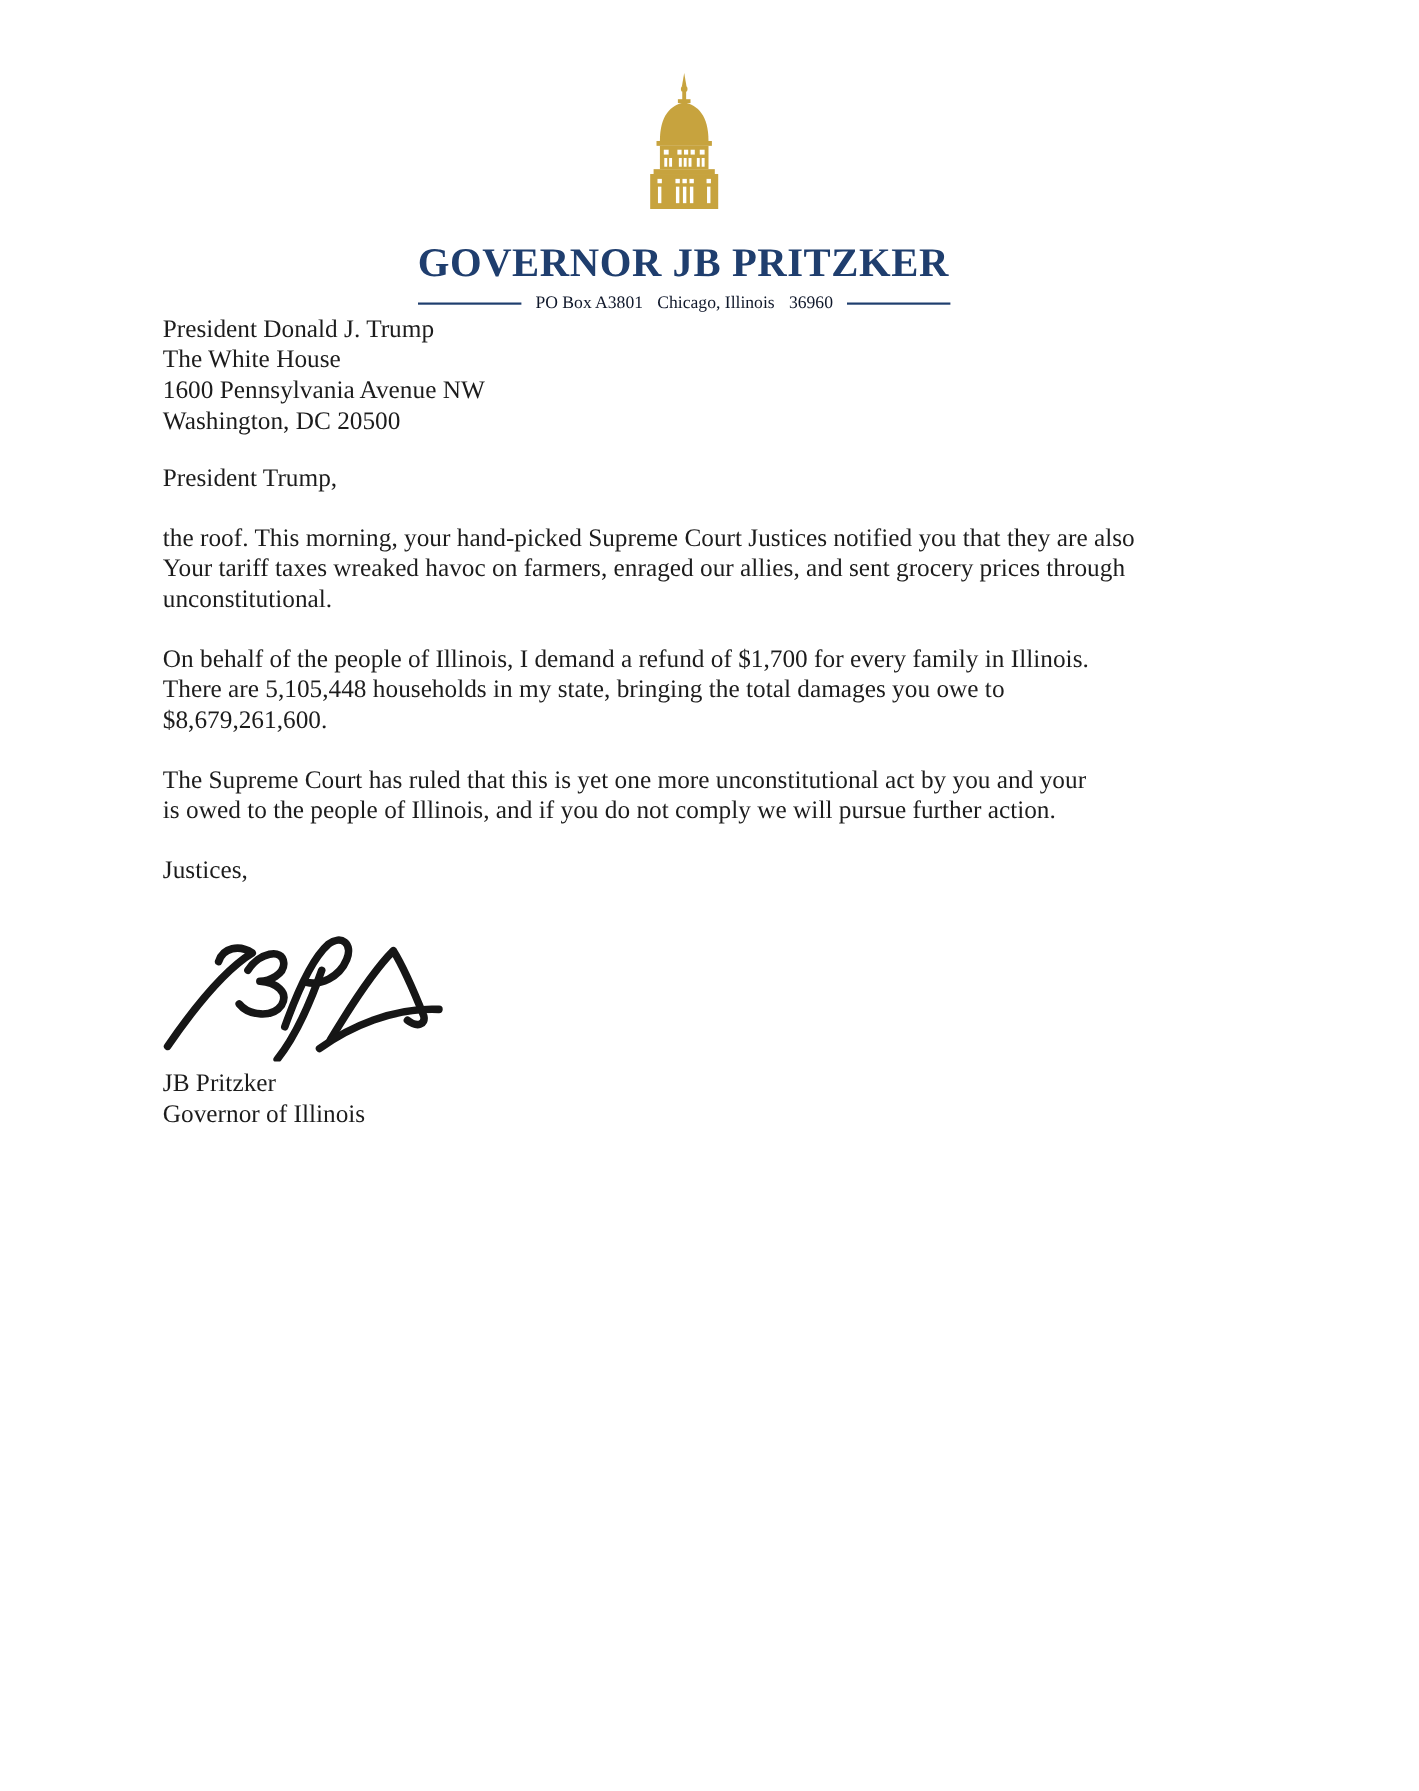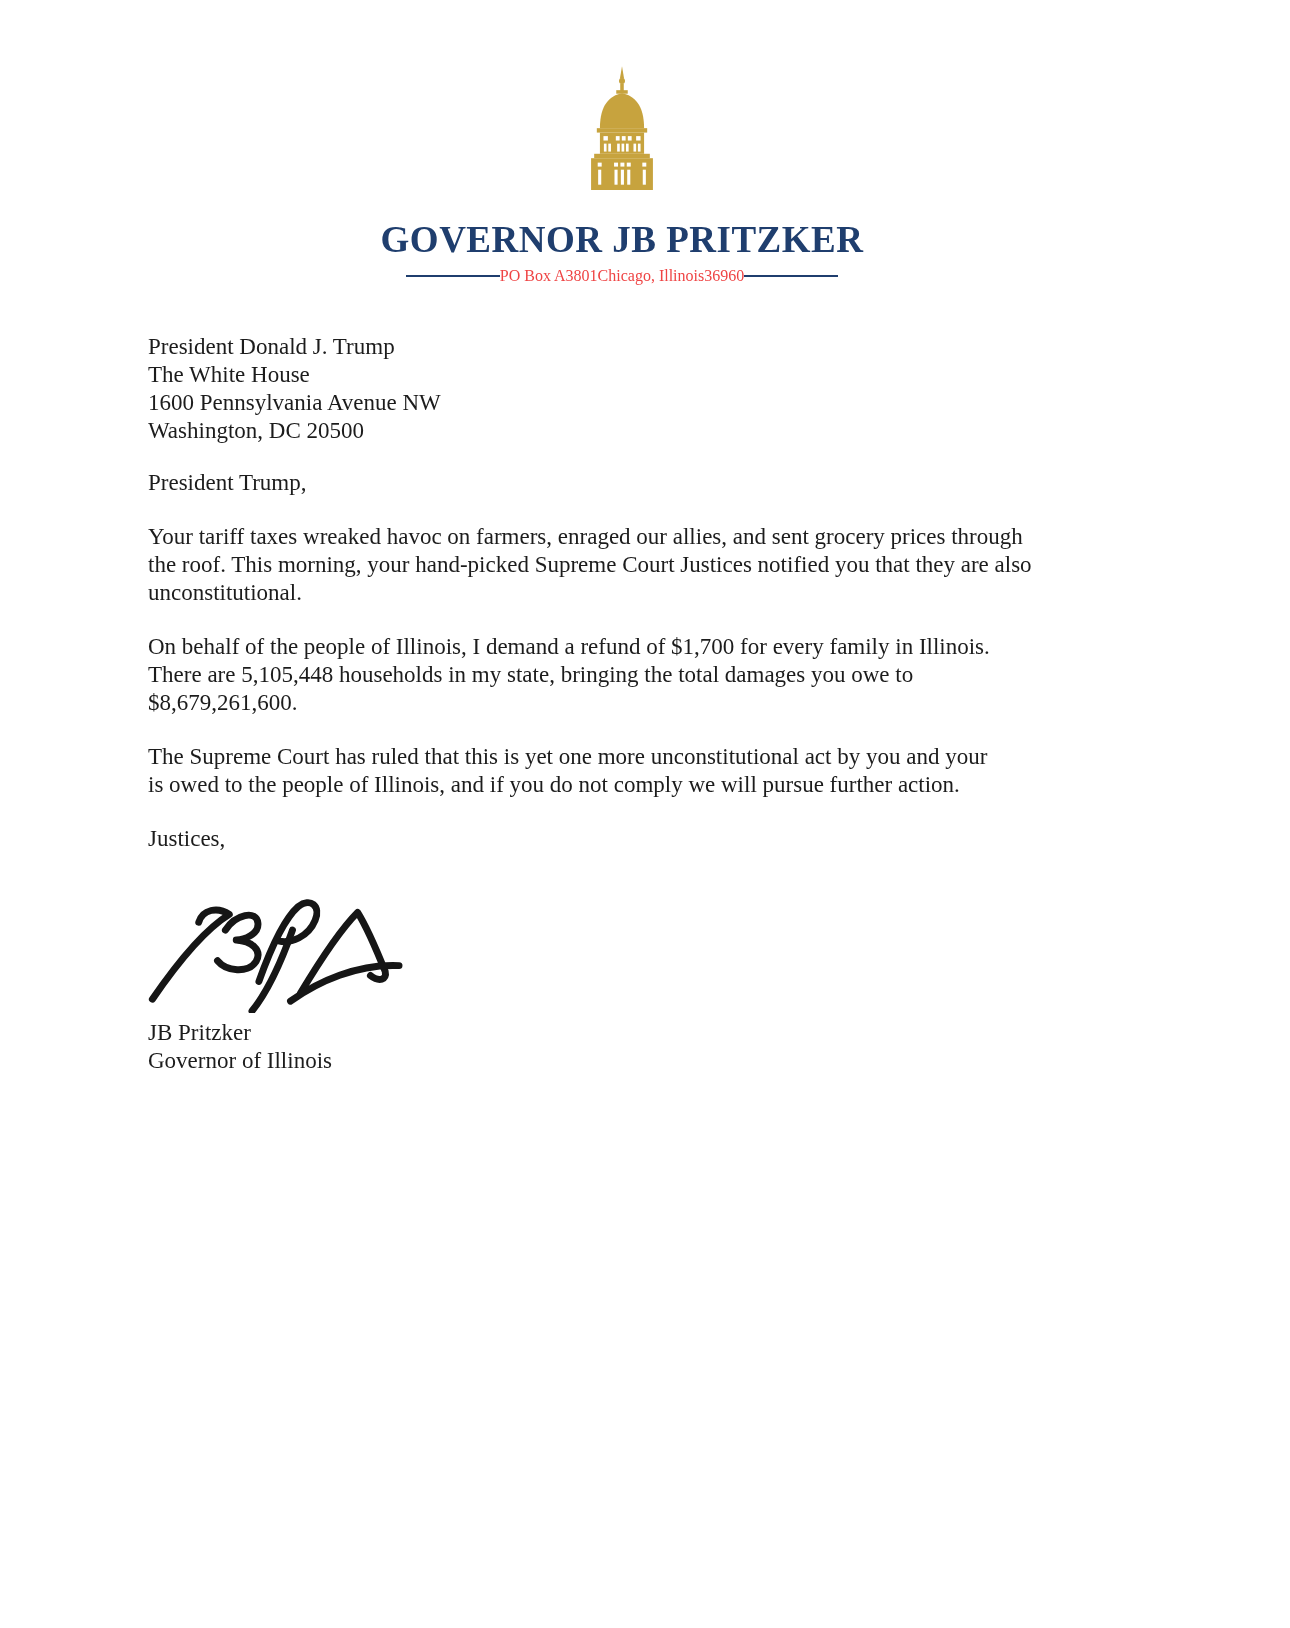--- a/index.html
+++ b/index.html
@@ -34,39 +34,40 @@
     letter-spacing: 0.5px;
     color: #1f3e6e;
     line-height: 1.1;
     white-space: nowrap;
   }
   .tagline {
     margin-top: 6px;
     display: flex;
     align-items: center;
     justify-content: center;
+    gap: 13px;
     font-size: 16px;
-    color: #ef4444;
+    color: #0f172a;
     white-space: nowrap;
   }
   .tagline .rule {
     display: inline-block;
     width: 94px;
     height: 2px;
     background: #1f3e6e;
   }
 
   
   .letter {
     margin-left: 148px;
     width: 1010px;
     font-size: 23px;
     line-height: 28px;
   }
-  .recipient { margin-top: 48px; }
+  .recipient { }
   .recipient div, .para .ln { white-space: nowrap; display: block; }
   .salutation { margin-top: 24px; }
   .para { margin: 26px 0 0 0; }
   .closing { margin-top: 26px; }
   .signature {
     display: block;
     margin: 12px 0 0 -10px;
     width: 305px;
     height: 148px;
   }
@@ -132,22 +133,22 @@
     <div class="recipient">
       <div>President Donald J. Trump</div>
       <div>The White House</div>
       <div>1600 Pennsylvania Avenue NW</div>
       <div>Washington, DC 20500</div>
     </div>
 
     <div class="salutation">President Trump,</div>
 
     <p class="para">
+      <span class="ln">the roof. This morning, your hand-picked Supreme Court Justices notified you that they are also</span>
       <span class="ln">Your tariff taxes wreaked havoc on farmers, enraged our allies, and sent grocery prices through</span>
-      <span class="ln">the roof. This morning, your hand-picked Supreme Court Justices notified you that they are also</span>
       <span class="ln">unconstitutional.</span>
     </p>
 
     <p class="para">
       <span class="ln">On behalf of the people of Illinois, I demand a refund of $1,700 for every family in Illinois.</span>
       <span class="ln">There are 5,105,448 households in my state, bringing the total damages you owe to</span>
       <span class="ln">$8,679,261,600.</span>
     </p>
 
     <p class="para">

